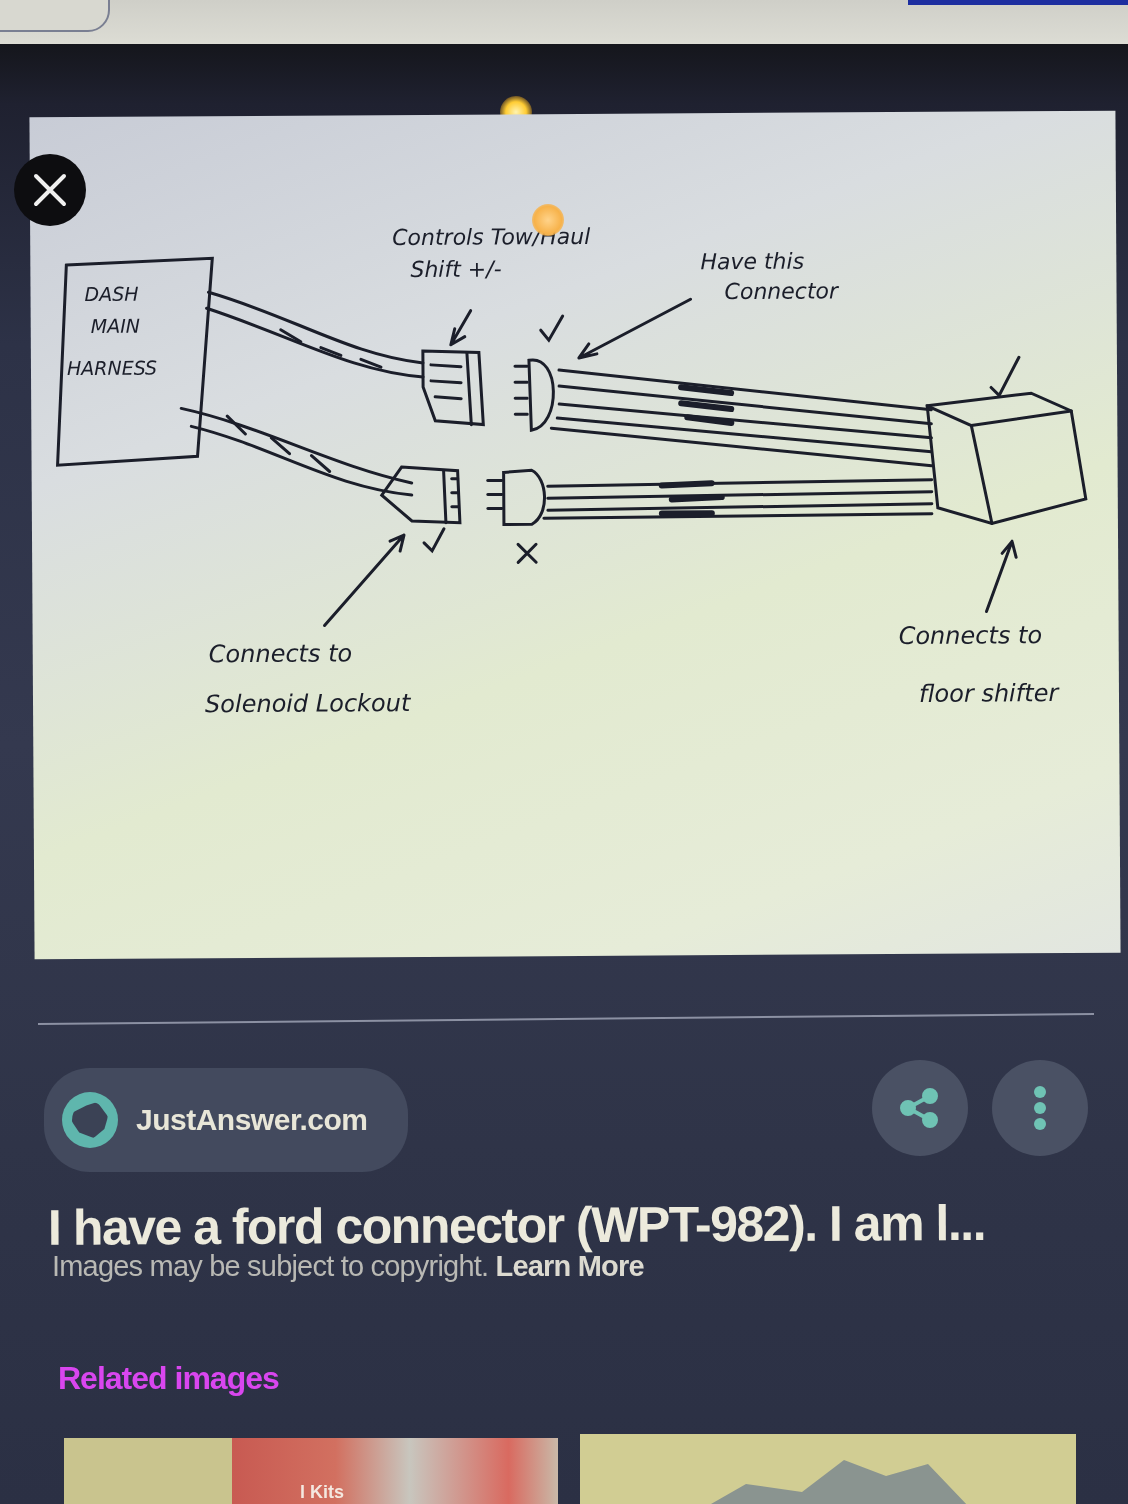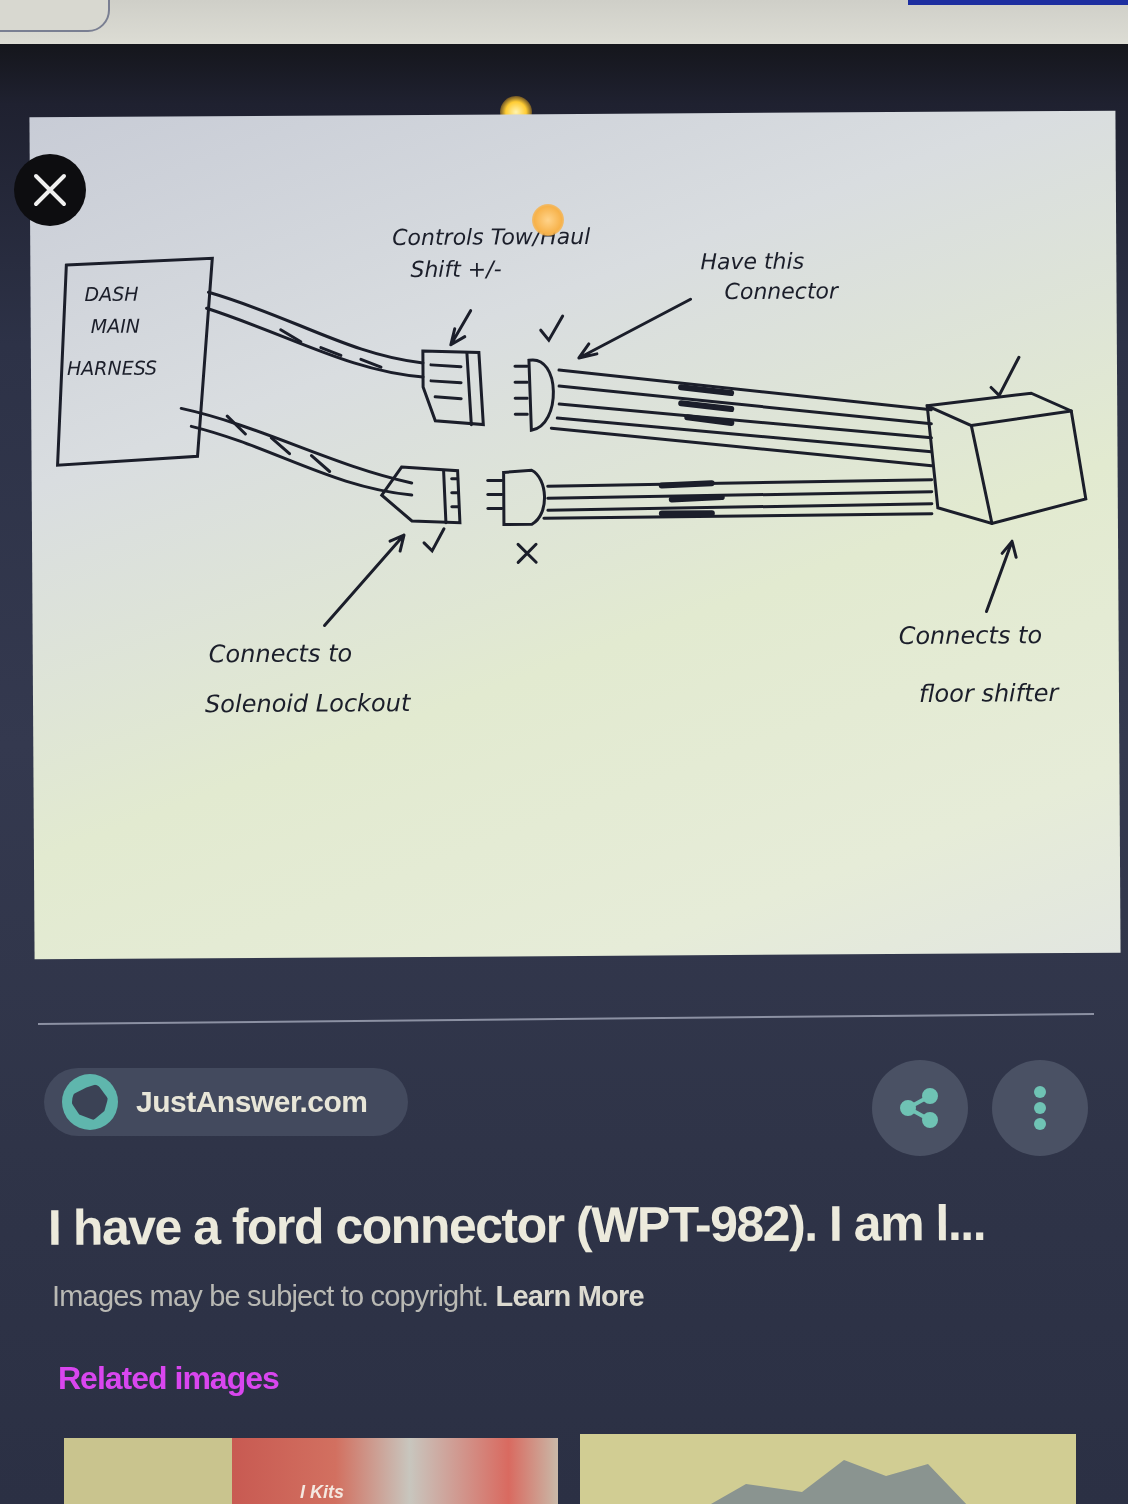--- a/index.html
+++ b/index.html
@@ -47,21 +47,21 @@
       position: absolute; left: 14px; top: 154px; width: 72px; height: 72px;
       border-radius: 50%; background: #0d0d10;
       display: flex; align-items: center; justify-content: center;
       cursor: pointer;
     }
     .divider {
       position: absolute; left: 38px; top: 1018px; width: 1056px; height: 2px;
       background: #8c91a3; transform: rotate(-0.55deg);
     }
     .source-chip {
-      position: absolute; left: 44px; top: 1068px; width: 364px; height: 68px;
+      position: absolute; left: 44px; top: 1068px; width: 364px; height: 104px;
       border-radius: 46px; background: #434a5e;
       display: flex; align-items: center; cursor: pointer;
     }
     .globe-icon {
       width: 56px; height: 56px; margin-left: 18px; border-radius: 50%;
       background: #5fb6ad; position: relative; flex-shrink: 0;
     }
     .globe-icon::after {
       content: ""; position: absolute; left: 10px; top: 10px; width: 36px; height: 36px;
       border-radius: 50%; background: #3b4255;
@@ -76,34 +76,34 @@
       cursor: pointer;
     }
     .share-btn { left: 872px; }
     .more-btn { left: 992px; }
     .result-title {
       position: absolute; left: 48px; top: 1196px; width: 1060px;
       color: #eceadc; font-size: 50px; font-weight: bold; letter-spacing: -1.5px;
       white-space: nowrap; transform: rotate(-0.3deg);
     }
     .copyright {
-      position: absolute; left: 52px; top: 1280px; color: #b9b9b4; font-size: 29px;
+      position: absolute; left: 52px; top: 1250px; color: #b9b9b4; font-size: 29px;
       letter-spacing: -0.8px; white-space: nowrap;
     }
     .copyright .learn-more { color: #dcdad0; font-weight: bold; cursor: pointer; }
     .related-heading {
       position: absolute; left: 58px; top: 1360px; color: #d946ef; font-size: 32px;
       font-weight: bold; letter-spacing: -1px;
     }
     .related-thumb {
       position: absolute; top: 1438px; height: 80px; overflow: hidden; cursor: pointer;
     }
     .thumb-1 { left: 64px; width: 494px; background: linear-gradient(90deg, #c9c48e 0%, #c9c48e 34%, #c85a52 34%, #d27060 55%, #c8c6be 70%, #d96a60 90%, #c9b9a8 100%); }
     .thumb-1-label {
-      position: absolute; left: 236px; top: 44px; color: #f4e8e0; font-weight: bold; font-size: 18px; font-style: italic;
+      position: absolute; left: 236px; top: 44px; color: #f4e8e0; font-weight: bold; font-size: 18px;
     }
     .thumb-2 { left: 580px; width: 496px; top: 1434px; background: #d1cd93; }
     .thumb-2 .shape {
       position: absolute; left: 110px; top: 18px; width: 280px; height: 80px;
       background: #8a9490; clip-path: polygon(0 80%, 20% 40%, 40% 50%, 55% 10%, 70% 30%, 85% 15%, 100% 70%, 100% 100%, 0 100%);
     }
   </style>
 </head>
 <body>
 

